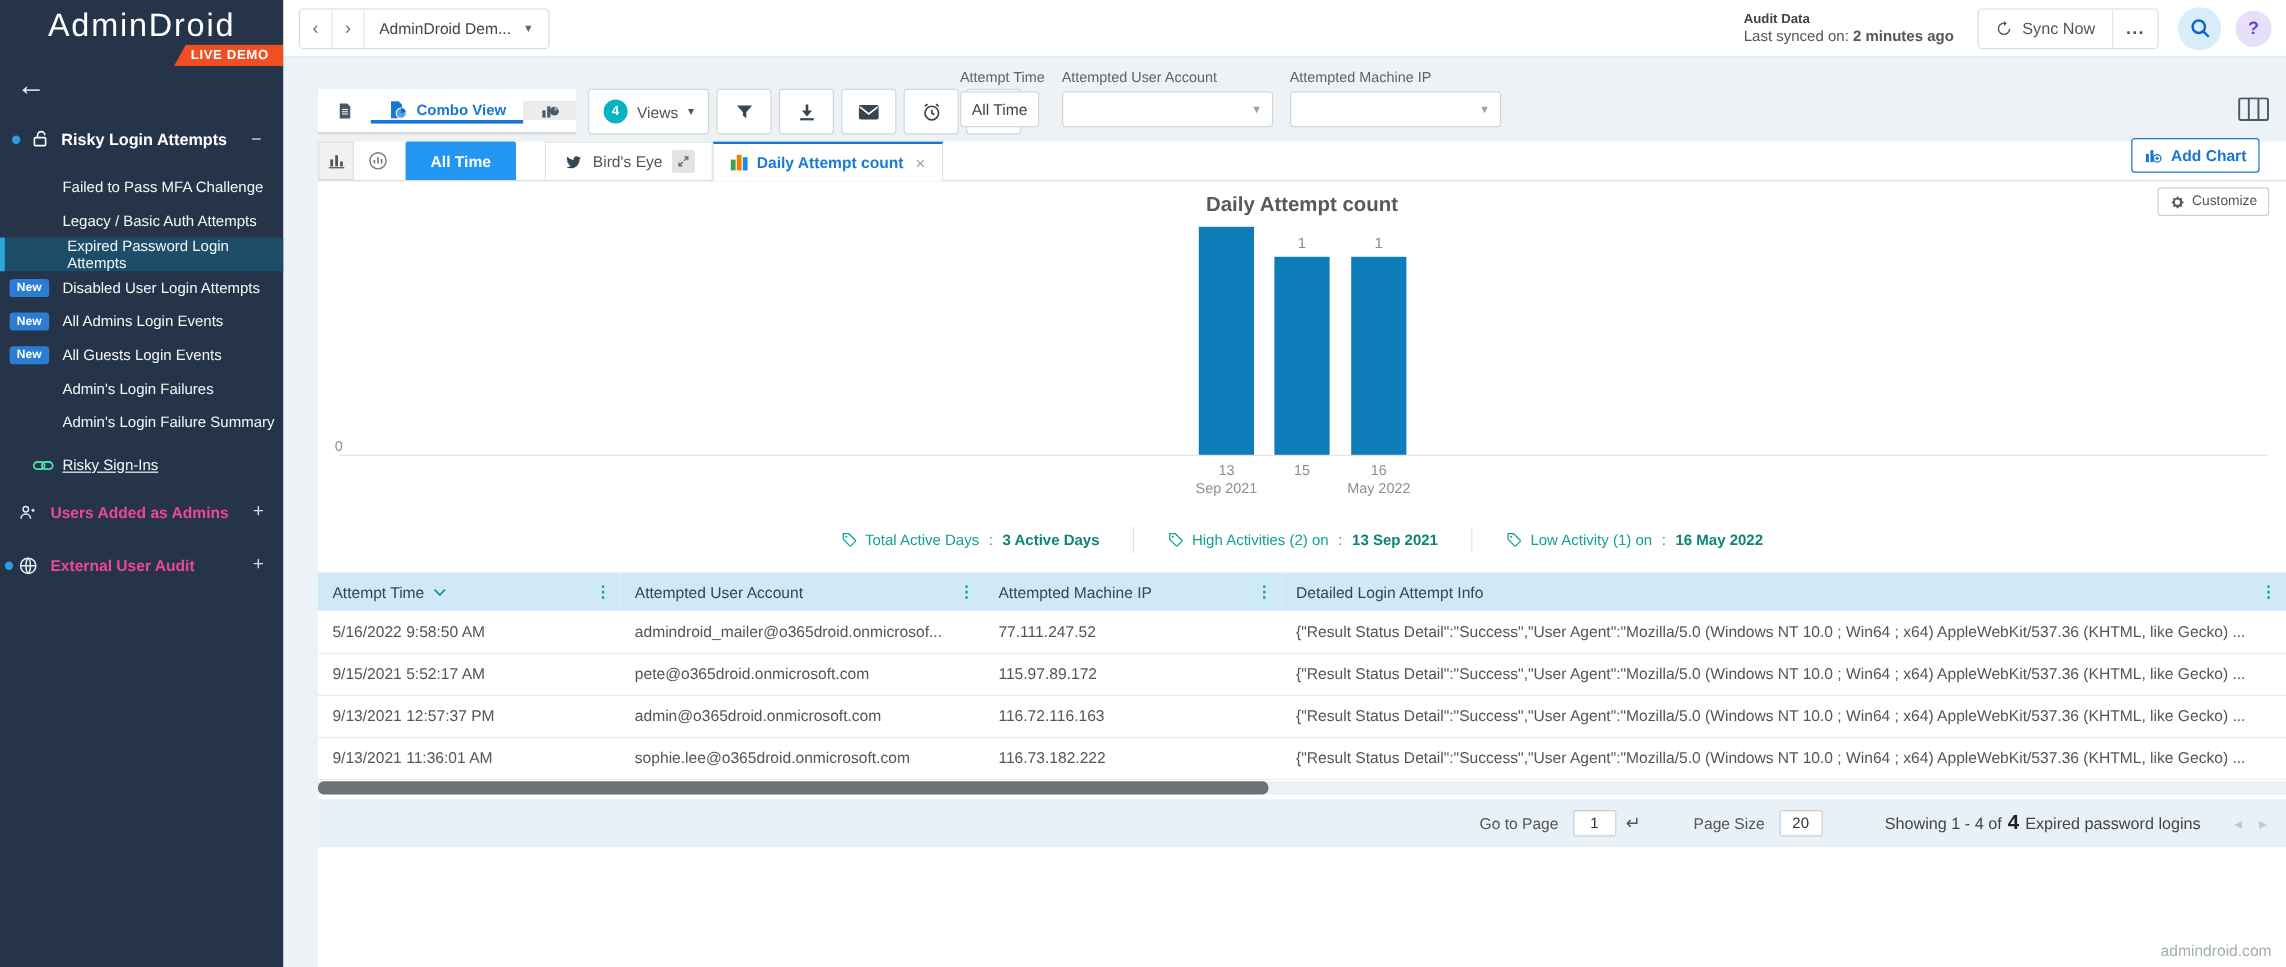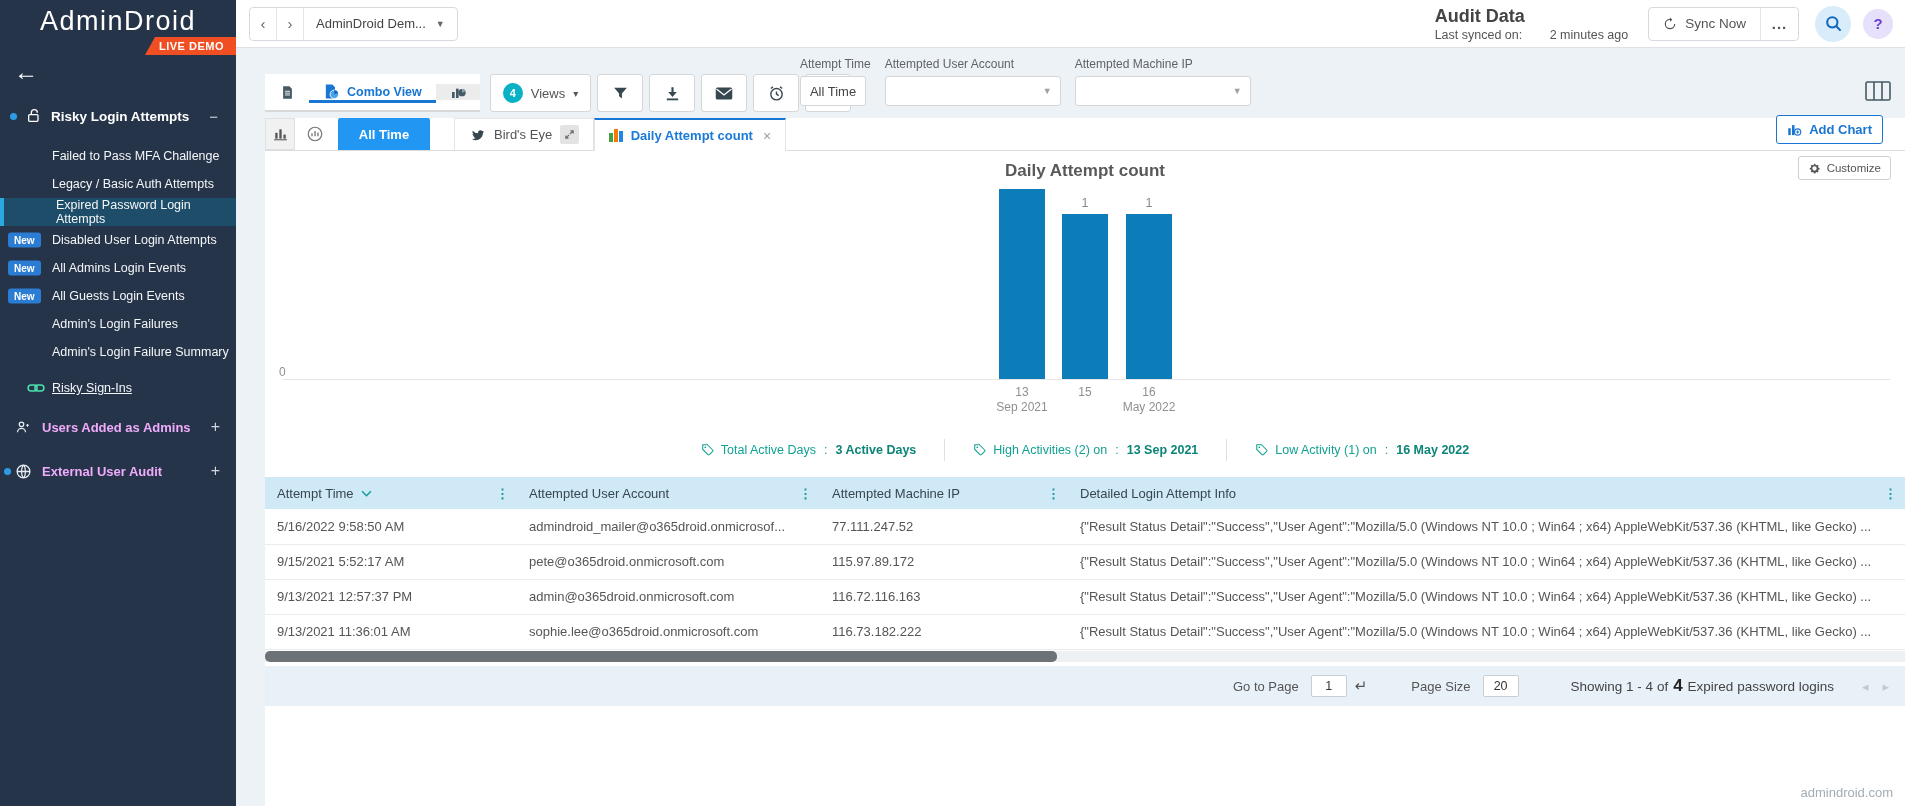--- a/index.html
+++ b/index.html
@@ -22,39 +22,39 @@
   .side-list { position:absolute; left:0; right:0; top:142px; }
   .side-item { position:relative; height:28px; display:flex; align-items:center; padding-left:52px; font-size:12.5px; color:#f4f6f8; cursor:pointer; }
   .side-item.selected { background:#1d4d68; border-left:4px solid #2aa9e0; }
   .side-item.link-item { margin-top:6px; height:32px; }
   .side-item.link-item .side-item-label { text-decoration:underline; }
   .side-item .new-badge { position:absolute; left:8px; top:50%; transform:translateY(-50%); background:#2b7cd3; color:#fff; font-size:10px; font-weight:700; padding:2px 6px; border-radius:3px; }
   .side-item .link-ic { position:absolute; left:27px; top:50%; transform:translateY(-50%); display:flex; }
   .side-bottom { position:absolute; left:0; right:0; }
   .side-bottom-row { position:relative; height:34px; display:flex; align-items:center; cursor:pointer; }
   .side-bottom-row .row-icon { margin-left:15px; display:flex; }
-  .side-bottom-row .row-label { margin-left:10px; font-size:13px; font-weight:600; color:#f0abfc; }
+  .side-bottom-row .row-label { margin-left:10px; font-size:13px; font-weight:600; color:#ec4899; }
   .side-bottom-row .expand { margin-left:auto; margin-right:16px; font-size:16px; color:#cfd6df; }
   .side-bottom-row .blue-dot { position:absolute; left:4px; margin-left:0; }
 
   
   .topbar { position:absolute; left:236px; top:0; right:0; height:48px; background:#fff; border-bottom:1px solid #dde2e6; display:flex; align-items:center; z-index:10; }
   .crumb-group { display:flex; align-items:center; height:34px; margin-left:13px; border:1px solid #d8dadd; border-radius:4px; background:#fff; overflow:hidden; }
   .crumb-btn { width:27px; height:100%; display:flex; align-items:center; justify-content:center; font-size:15px; color:#666; cursor:pointer; border-right:1px solid #e3e5e8; }
   .crumb-btn:nth-child(2){ border-right:1px solid #e3e5e8; }
   .crumb-select { display:flex; align-items:center; gap:10px; padding:0 12px; height:100%; font-size:13px; color:#444; cursor:pointer; }
   .crumb-caret { font-size:9px; color:#666; }
   .title-block { margin-left:18px; }
   .page-title { font-size:17px; font-weight:700; color:#4f4f4f; line-height:1.15; }
   .page-subtitle { font-size:11.5px; color:#6e6e6e; margin-top:2px; }
   .topbar-right { margin-left:auto; display:flex; align-items:center; padding-right:12px; }
   .audit-block { margin-right:20px; }
-  .audit-title { font-size:18px; font-weight:700; color:#444; }
+  .audit-title { font-size:11px; font-weight:700; color:#444; }
   .audit-sync { font-size:12.5px; color:#555; margin-top:1px; }
-  .audit-sync b { font-weight:400;margin-left:24px; }
+  .audit-sync b { font-weight:700; }
   .sync-group { display:flex; align-items:stretch; height:34px; border:1px solid #d8dadd; border-radius:4px; overflow:hidden; background:#fff; }
   .sync-btn { display:flex; align-items:center; gap:8px; padding:0 14px; font-size:13.5px; color:#555; cursor:pointer; }
   .more-btn { width:38px; display:flex; align-items:center; justify-content:center; border-left:1px solid #e3e5e8; font-size:15px; font-weight:700; color:#555; letter-spacing:1px; cursor:pointer; }
   .search-circle { width:36px; height:36px; border-radius:50%; background:#d8ecfa; display:flex; align-items:center; justify-content:center; margin-left:16px; cursor:pointer; }
   .help-circle { width:30px; height:30px; border-radius:50%; background:#e6e0fb; display:flex; align-items:center; justify-content:center; margin-left:12px; font-size:15px; font-weight:700; color:#6a3fd8; cursor:pointer; }
 
   
   .workspace { position:absolute; left:236px; top:49px; right:0; bottom:0; background:#edf2f6; }
 
   .toolbar-row { position:absolute; left:29px; top:25px; height:38px; display:flex; align-items:stretch; }

